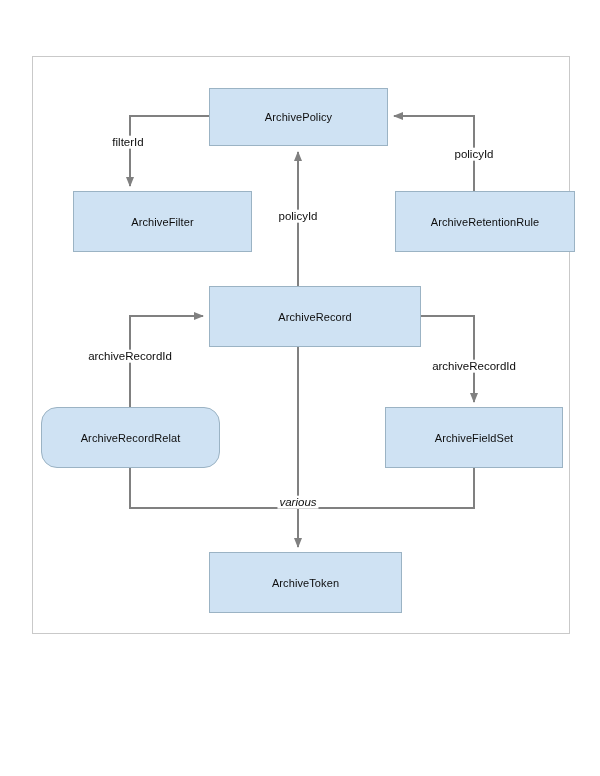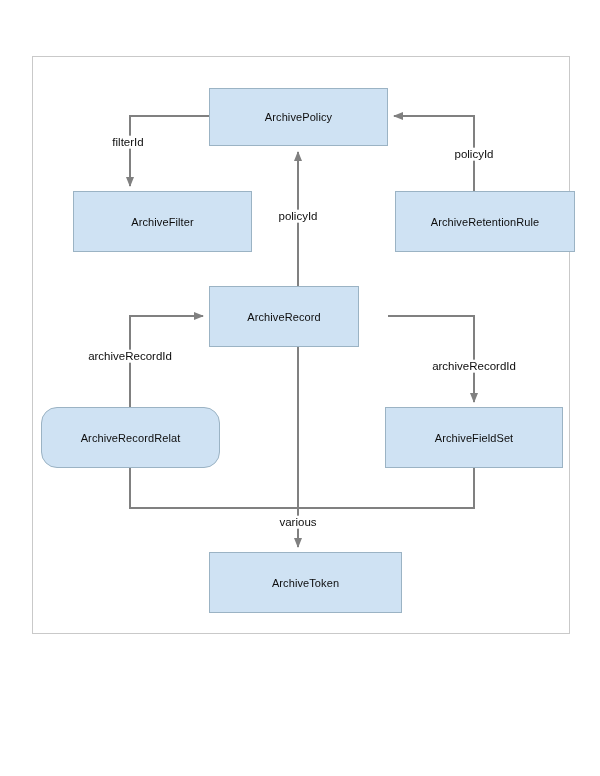--- a/index.html
+++ b/index.html
@@ -106,21 +106,21 @@
   </div>
 
   <div class="node" style="left:41px; top:191px; width:179px; height:61px;margin-left:32px;">
     <span>ArchiveFilter</span>
   </div>
 
   <div class="node" style="left:383px; top:191px; width:180px; height:61px;margin-left:12px;">
     <span>ArchiveRetentionRule</span>
   </div>
 
-  <div class="node" style="left:209px; top:286px; width:150px; height:61px;">
+  <div class="node" style="left:209px; top:286px; width:212px; height:61px;">
     <span>ArchiveRecord</span>
   </div>
 
   <div class="node" style="left:41px; top:407px; width:179px; height:61px;border-radius:16px;">
     <span>ArchiveRecordRelat</span>
   </div>
 
   <div class="node" style="left:385px; top:407px; width:178px; height:61px;">
     <span>ArchiveFieldSet</span>
   </div>
@@ -132,15 +132,15 @@
   <div class="edge-label" style="left:128px; top:142px;">filterId</div>
 
   <div class="edge-label" style="left:474px; top:154px;">policyId</div>
 
   <div class="edge-label" style="left:298px; top:216px;">policyId</div>
 
   <div class="edge-label" style="left:130px; top:356px;">archiveRecordId</div>
 
   <div class="edge-label" style="left:474px; top:366px;">archiveRecordId</div>
 
-  <div class="edge-label" style="left:298px; top:522px;">various</div>
+  <div class="edge-label" style="left:298px; top:502px;font-style:italic;">various</div>
 
 </div>
 
 </body></html>

